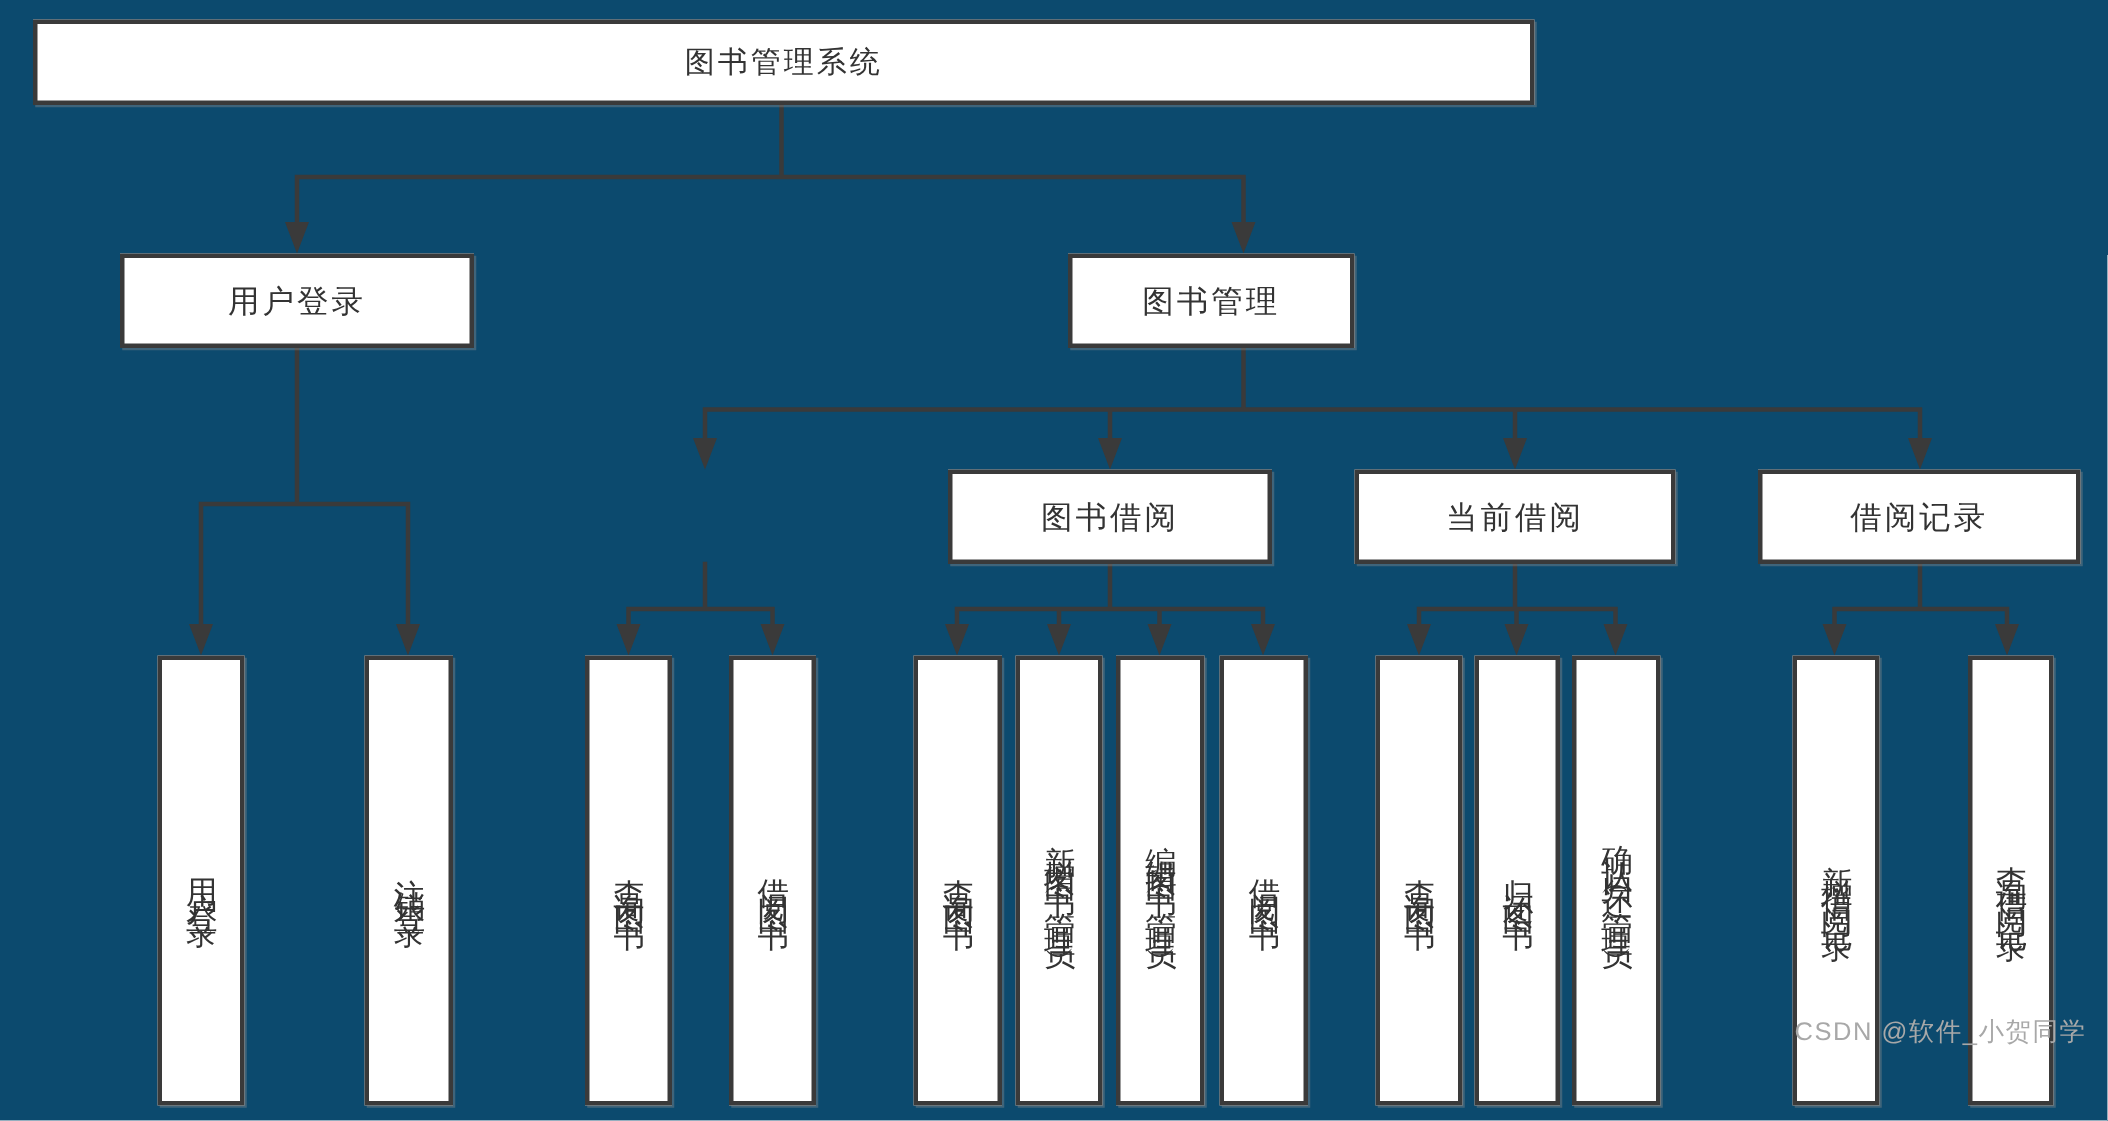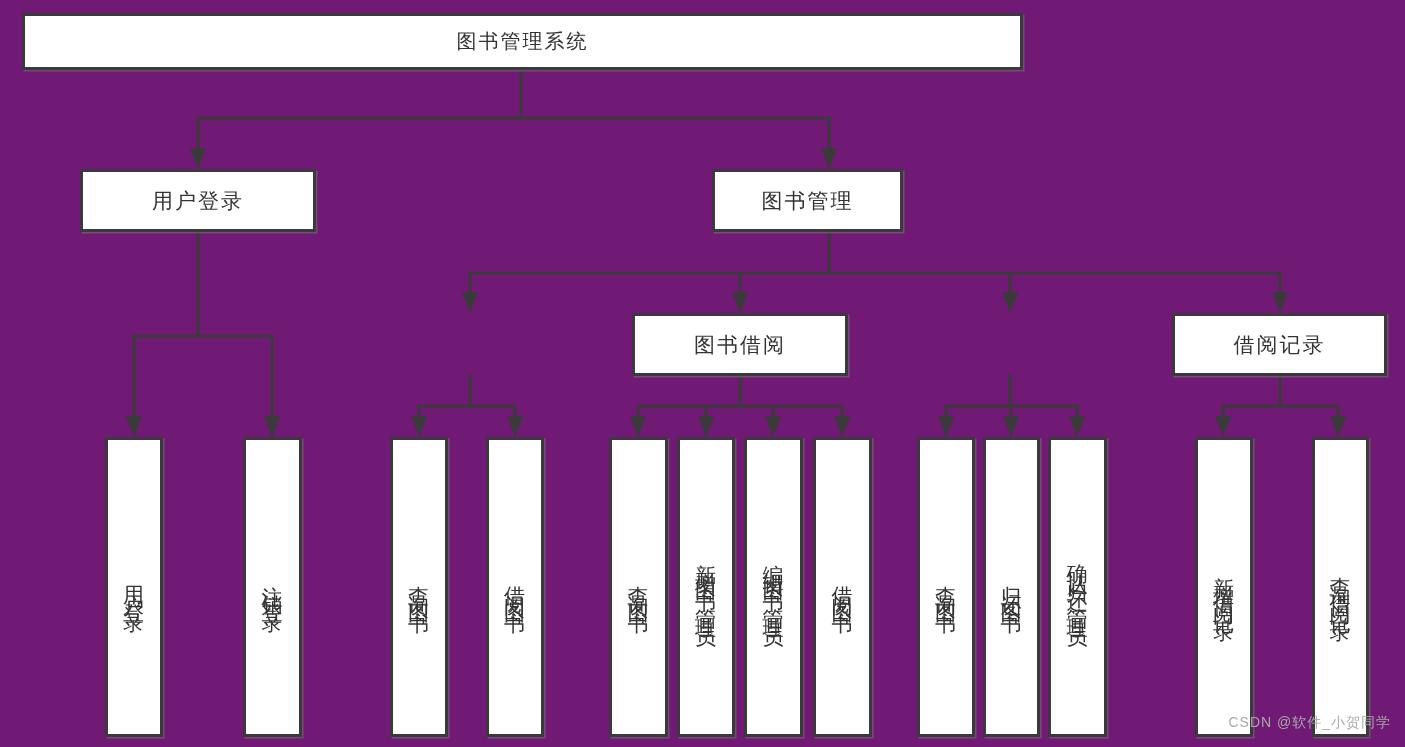--- a/index.html
+++ b/index.html
@@ -1,20 +1,20 @@
 <!DOCTYPE html>
 <html><head>
 <meta charset="utf-8">
 <style>
   html, body { margin: 0; padding: 0; background: #ffffff; }
   .canvas {
     position: relative;
     width: 1405px;
     height: 747px;
-    background: #701a75;
+    background: #0c4a6e;
     font-family: "Liberation Sans", "DejaVu Sans", sans-serif;
     overflow: hidden;
   }
   .connectors {
     position: absolute;
     left: 0; top: 0;
     width: 1405px; height: 747px;
   }
   .connectors .line {
     fill: none;
@@ -45,23 +45,23 @@
     writing-mode: vertical-rl;
     text-orientation: mixed;
     font-size: 21px;
     letter-spacing: 9px;
     line-height: 1;
     white-space: normal;
     padding: 8px 0;
   }
   .watermark {
     position: absolute;
-    top: 714px;
+    top: 676px;
     right: 14px;
-    font-size: 14px;
+    font-size: 17px;
     letter-spacing: 1px;
     color: #a8a8a8;
     z-index: 5;
   }
 </style>
 </head>
 <body>
 
 <div class="canvas">
 
@@ -121,20 +121,21 @@
       M1215 416 L1231 416 L1223 437 Z
       M1330 416 L1346 416 L1338 437 Z"></path>
   </svg>
 
   <div class="box root-box" style="left:22px; top:13px; width:1001px; height:57px;">图书管理系统</div>
 
   <div class="box" style="left:80px; top:169px; width:236px; height:63px;">用户登录</div>
   <div class="box" style="left:712px; top:169px; width:191px; height:63px;">图书管理</div>
 
   <div class="box" style="left:632px; top:313px; width:216px; height:63px;">图书借阅</div>
+  <div class="box" style="left:903px; top:313px; width:214px; height:63px;">当前借阅</div>
   <div class="box" style="left:1172px; top:313px; width:215px; height:63px;text-align:right;">借阅记录</div>
 
   <div class="box leaf" style="left:105px; top:437px; width:58px; height:300px;">用户登录</div>
   <div class="box leaf" style="left:243px; top:437px; width:59px; height:300px;">注销登录</div>
 
   <div class="box leaf" style="left:390px; top:437px; width:58px; height:300px;">查询图书</div>
   <div class="box leaf" style="left:486px; top:437px; width:58px; height:300px;">借阅图书</div>
 
   <div class="box leaf" style="left:609px; top:437px; width:59px; height:300px;">查询图书</div>
   <div class="box leaf" style="left:677px; top:437px; width:58px; height:300px;">新增图书（管理员）</div>

